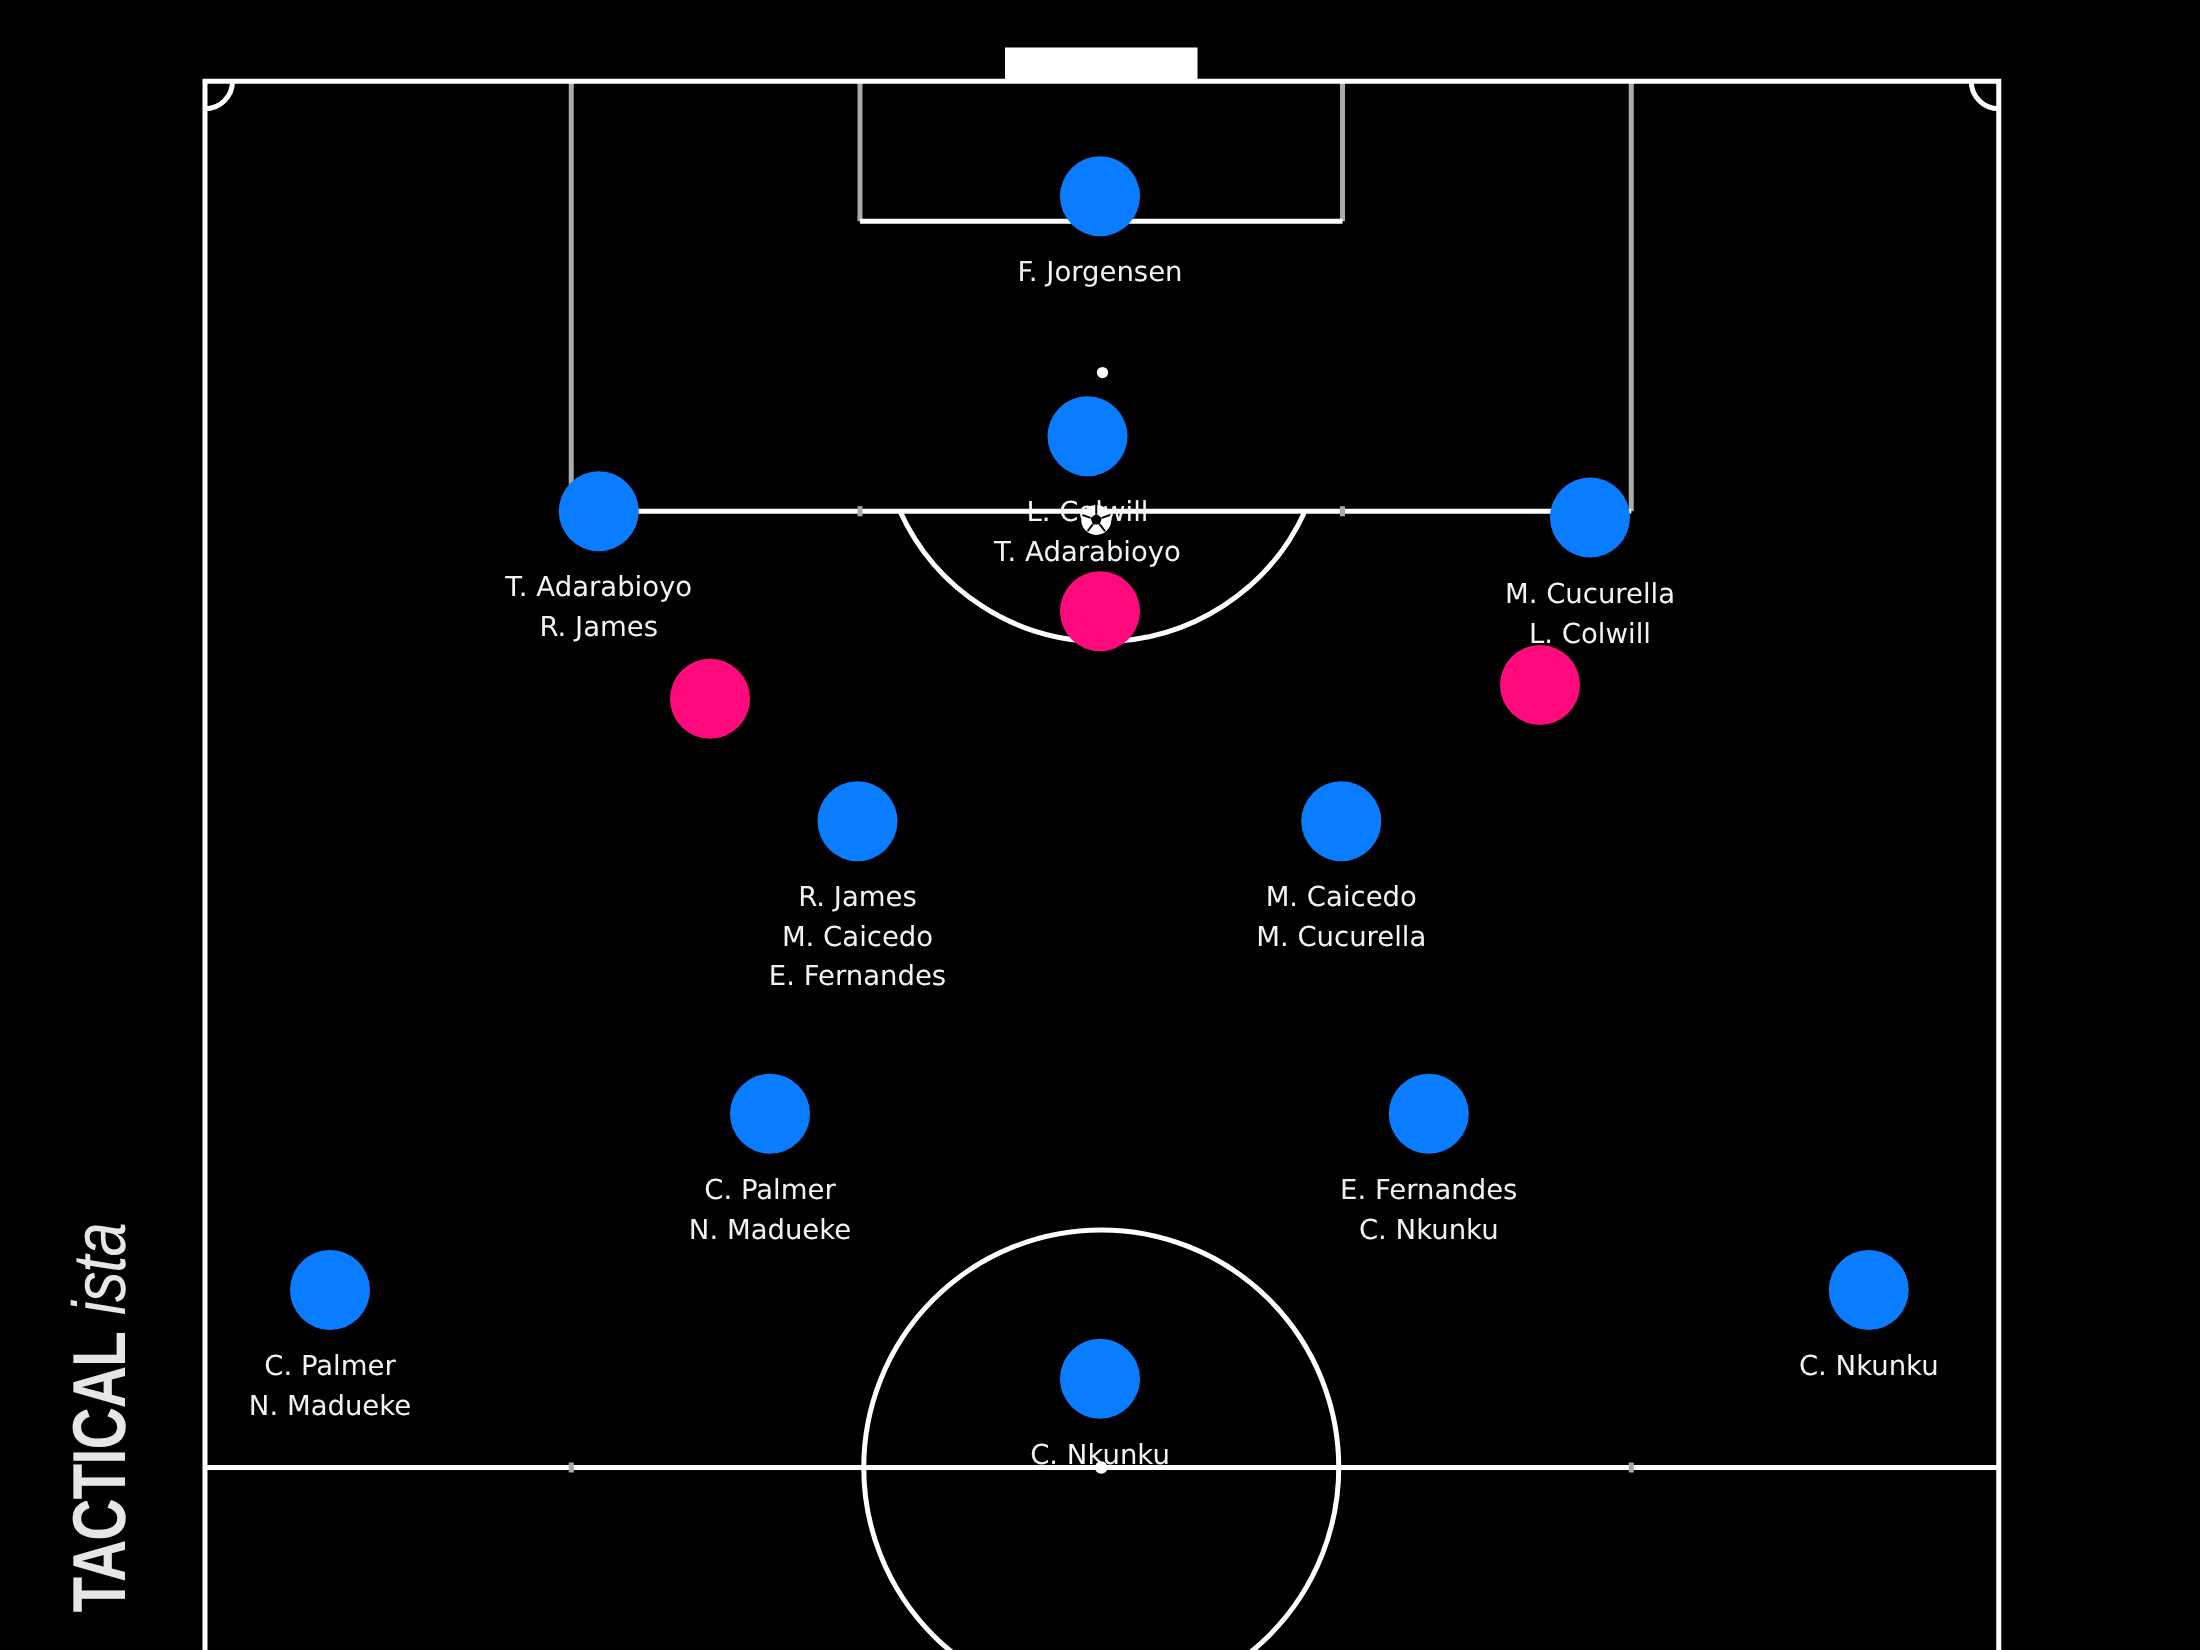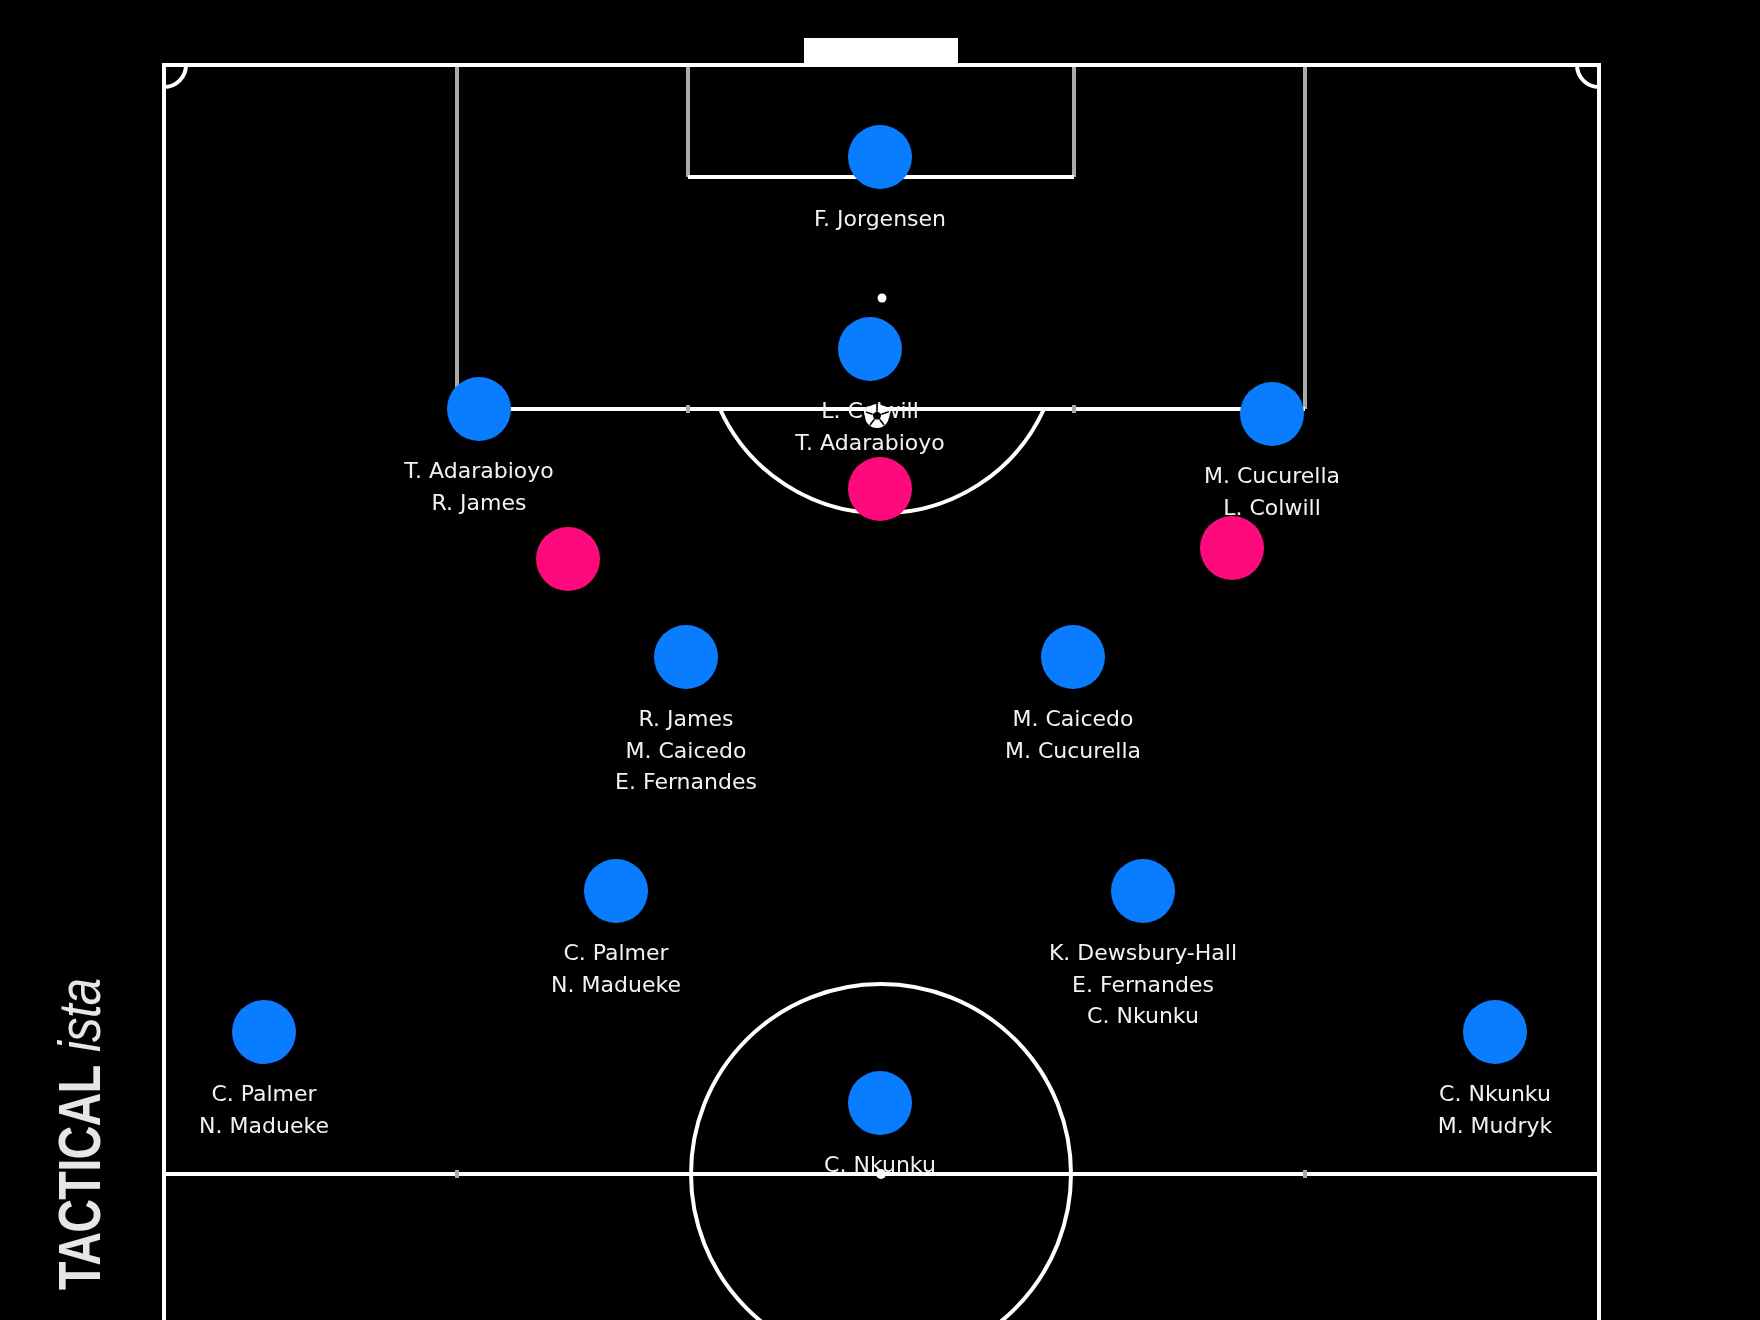--- a/index.html
+++ b/index.html
@@ -108,37 +108,35 @@
     <div class="player" style="left: 616px; top: 891px;">
       <div class="dot blue"></div>
       <div class="label">
         <span>C. Palmer</span>
         <span>N. Madueke</span>
       </div>
     </div>
     <div class="player" style="left: 1143px; top: 891px;">
       <div class="dot blue"></div>
       <div class="label">
-        <span>K. Dewsbury-Hall</span>
         <span>E. Fernandes</span>
         <span>C. Nkunku</span>
       </div>
     </div>
     <div class="player" style="left: 264px; top: 1032px;">
       <div class="dot blue"></div>
       <div class="label">
         <span>C. Palmer</span>
         <span>N. Madueke</span>
       </div>
     </div>
     <div class="player" style="left: 1495px; top: 1032px;">
       <div class="dot blue"></div>
       <div class="label">
         <span>C. Nkunku</span>
-        <span>M. Mudryk</span>
       </div>
     </div>
     <div class="player" style="left: 880px; top: 1103px;">
       <div class="dot blue"></div>
       <div class="label">
         <span>C. Nkunku</span>
       </div>
     </div>
     <div class="player" style="left: 568px; top: 559px;">
       <div class="dot pink"></div>

